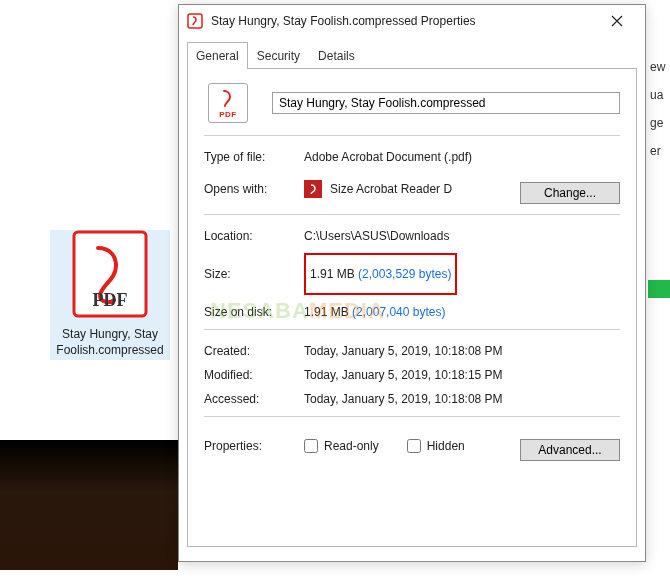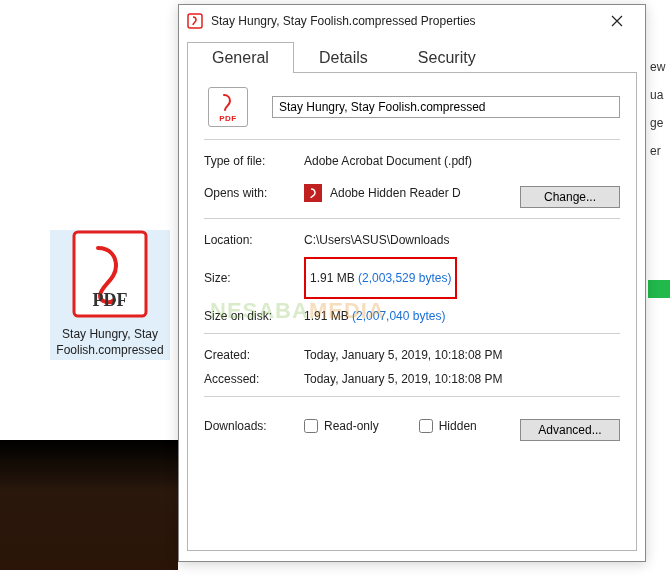--- a/index.html
+++ b/index.html
@@ -14,21 +14,21 @@
 
 .dialog { position: absolute; left: 178px; top: 4px; width: 468px; height: 558px; border: 1px solid #888; background: #fff; box-shadow: 0 2px 12px rgba(0,0,0,.18); }
 
 .titlebar { height: 32px; display: flex; align-items: center; padding: 14px 8px; border-bottom: 0; }
 .titlebar-icon { width: 16px; height: 16px; margin-right: 8px; }
 .titlebar-text { flex: 1; font-size: 12px; color: #222; }
 .close-btn { width: 40px; height: 30px; display: flex; align-items: center; justify-content: center; font-size: 16px; cursor: pointer; }
 
 .tab-area { padding: 4px 8px 0 8px; }
 .tabs { display: flex; border-bottom: 1px solid #b5b5b5; }
-.tab { padding: 6px 24px; font-size: 16px; cursor: pointer; border: 1px solid transparent; border-bottom: none; position: relative; top: 1px; color: #333; }
+.tab { padding: 6px 8px; font-size: 12px; cursor: pointer; border: 1px solid transparent; border-bottom: none; position: relative; top: 1px; color: #333; }
 .tab.active { border-color: #b5b5b5; background: #fff; }
 
 .panel { border: 1px solid #b5b5b5; border-top: none; padding: 14px 16px 14px 16px; height: 478px; }
 
 .row { display: flex; align-items: center; margin-bottom: 10px; font-size: 12px; color: #222; }
 .row .label { width: 100px; flex-shrink: 0; }
 .row .value { flex: 1; }
 .bytes { color: #1a6fd6; }
 
 .header-row { display: flex; align-items: center; margin-bottom: 12px; }
@@ -42,21 +42,21 @@
 .app-icon { width: 18px; height: 18px; background: #c02020; display: inline-flex; align-items: center; justify-content: center; margin-right: 8px; vertical-align: middle; }
 .app-icon svg { width: 12px; height: 12px; }
 .opens-value { display: flex; align-items: center; }
 .opens-text { flex: 1; white-space: nowrap; overflow: hidden; }
 
 .btn { border: 1px solid #8a8a8a; background: #e1e1e1; padding: 3px 0; width: 100px; font-size: 12px; cursor: pointer; text-align: center; margin-top: 8px; }
 
 .highlight-box { display: inline-block; border: 2px solid #e10000; padding: 12px 4px; }
 
 .attr-row { display: flex; align-items: center; }
-.attr-group { display: flex; gap: 40px; flex: 1; }
+.attr-group { display: flex; gap: 28px; flex: 1; }
 .chk { display: flex; align-items: center; gap: 6px; }
 .chk input { width: 14px; height: 14px; }
 
 .watermark { position: absolute; left: 210px; top: 298px; font-size: 22px; font-weight: 700; letter-spacing: 1px; pointer-events: none; opacity: .28; }
 .watermark .w1 { color: #7bb945; }
 .watermark .w2 { color: #e08a13; }
 
 .right-edge { position: absolute; right: 0; top: 60px; width: 22px; color: #333; font-size: 12px; margin-left: 44px; }
 .right-edge div { height: 28px; padding-left: 2px; }
 .right-green { position: absolute; right: 0; top: 280px; width: 22px; height: 18px; background: #21b84c; }
@@ -99,22 +99,22 @@
     <span class="close-btn">
       <svg width="12" height="12" viewBox="0 0 12 12">
           <path d="M1 1L11 11M11 1L1 11" stroke="#222" stroke-width="1.2"></path>
         </svg>
     </span>
   </div>
 
   <div class="tab-area">
     <div class="tabs">
       <div class="tab active">General</div>
+      <div class="tab">Security</div>
       <div class="tab">Details</div>
-      <div class="tab">Security</div>
     </div>
 
     <div class="panel">
 
       <div class="header-row">
         <div class="file-icon-med">
           <svg viewBox="0 0 22 22">
               <path d="M7 3c4 0 6 3 6 6 0 4-5 6-5 9" fill="none" stroke="#e3201d" stroke-width="2" stroke-linecap="round"></path>
             </svg>
           <span class="pdf-txt">PDF</span>
@@ -130,21 +130,21 @@
       </div>
 
       <div class="row">
         <span class="label">Opens with:</span>
         <span class="value opens-value">
           <span class="app-icon">
             <svg viewBox="0 0 12 12">
                 <path d="M4 2c3 0 4 2 4 4 0 3-4 3-4 5" fill="none" stroke="#fff" stroke-width="1.5"></path>
               </svg>
           </span>
-          <span class="opens-text">Adobe Hidden Reader D</span>
+          <span class="opens-text">Size Acrobat Reader D</span>
           <button class="btn">Change...</button>
         </span>
       </div>
 
       <hr class="sep">
 
       <div class="row">
         <span class="label">Location:</span>
         <span class="value">C:\Users\ASUS\Downloads</span>
       </div>
@@ -165,30 +165,34 @@
         </span>
       </div>
 
       <hr class="sep">
 
       <div class="row">
         <span class="label">Created:</span>
         <span class="value">Today, January 5, 2019, 10:18:08 PM</span>
       </div>
 
+      <div class="row">
+        <span class="label">Modified:</span>
+        <span class="value">Today, January 5, 2019, 10:18:15 PM</span>
+      </div>
 
       <div class="row">
         <span class="label">Accessed:</span>
         <span class="value">Today, January 5, 2019, 10:18:08 PM</span>
       </div>
 
       <hr class="sep">
 
       <div class="row attr-row">
-        <span class="label">Downloads:</span>
+        <span class="label">Properties:</span>
         <div class="attr-group">
           <label class="chk">
             <input type="checkbox" style="">
             <span>Read-only</span>
           </label>
           <label class="chk">
             <input type="checkbox" style="">
             <span>Hidden</span>
           </label>
         </div>

